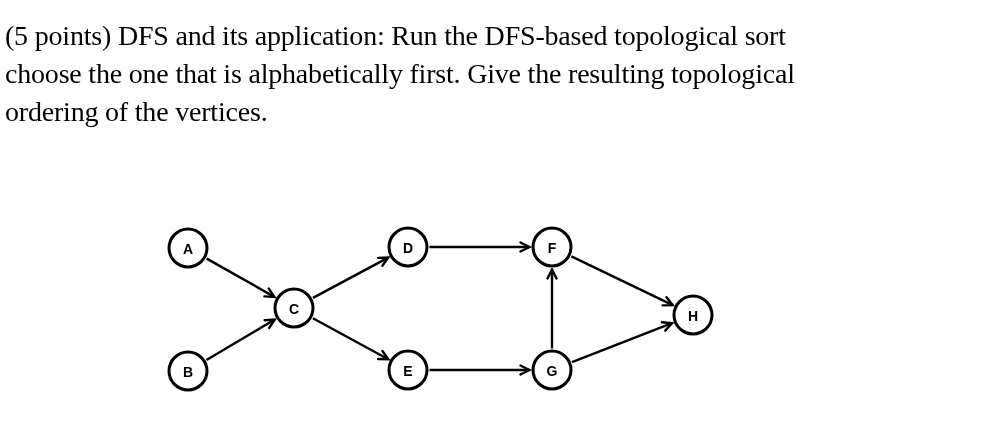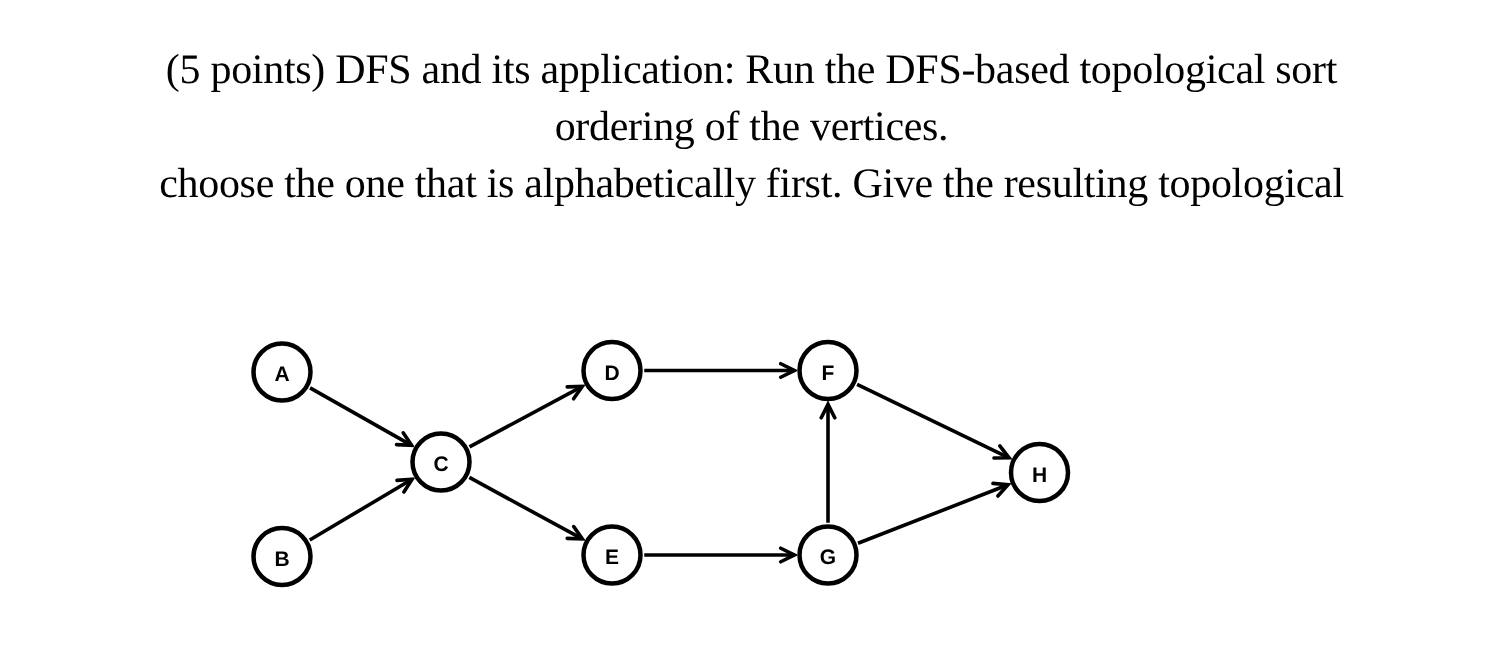--- a/index.html
+++ b/index.html
@@ -9,28 +9,27 @@
     position: relative;
     overflow: hidden;
     font-family: "Liberation Serif", serif;
   }
   .page {
     position: absolute; inset: 0;
     background: #ffffff;
   }
   .problem {
     position: absolute;
-    left: 5px; top: 28px;
+    left: 5px; top: 17px;
     width: 992px;
     color: #000000;
     font-size: 28px;
     line-height: 38px;
     letter-spacing: -0.2px;
     font-weight: 500;
-    text-align: center;
   }
   .problem .line { white-space: nowrap; }
   svg.graph {
     position: absolute; left: 0; top: 0;
     width: 1002px; height: 434px;
   }
   .edge-line { stroke: #000000; stroke-width: 2.4; fill: none; }
   .node-circle { fill: #ffffff; stroke: #000000; stroke-width: 3; }
   .node-label {
     font-family: "Liberation Sans", sans-serif;
@@ -41,22 +40,22 @@
     dominant-baseline: central;
   }
 </style>
 </head>
 <body>
 
 <div class="page">
 
   <div class="problem">
     <div class="line">(5 points) DFS and its application: Run the DFS-based topological sort</div>
+    <div class="line">choose the one that is alphabetically first. Give the resulting topological</div>
     <div class="line">ordering of the vertices.</div>
-    <div class="line">choose the one that is alphabetically first. Give the resulting topological</div>
   </div>
 
   <svg class="graph" viewBox="0 0 1002 434" xmlns="http://www.w3.org/2000/svg">
     <defs>
       <marker id="arrowV" viewBox="0 0 14 14" refX="12" refY="7" markerWidth="14" markerHeight="14" markerUnits="userSpaceOnUse" orient="auto">
         <path d="M3,2.5 L12,7 L3,11.5" fill="none" stroke="#000000" stroke-width="2.4" stroke-linecap="round"></path>
       </marker>
     </defs>
     <g>
         <line x1="206.7" y1="258.6" x2="274.4" y2="296.9" class="edge-line" marker-end="url(#arrowV)"></line>

